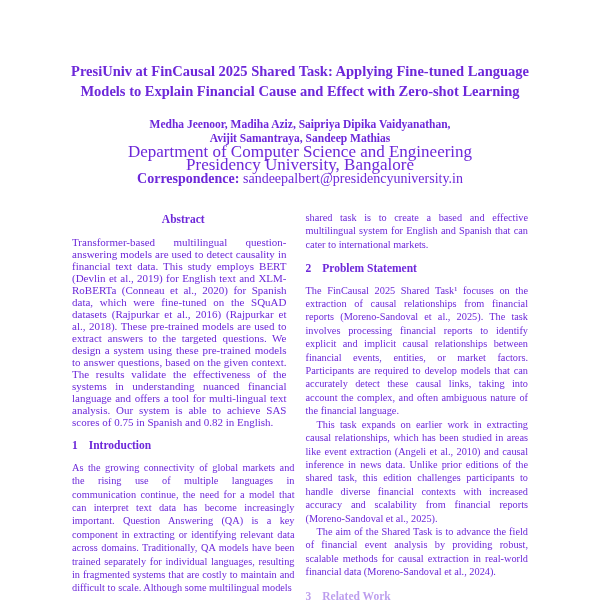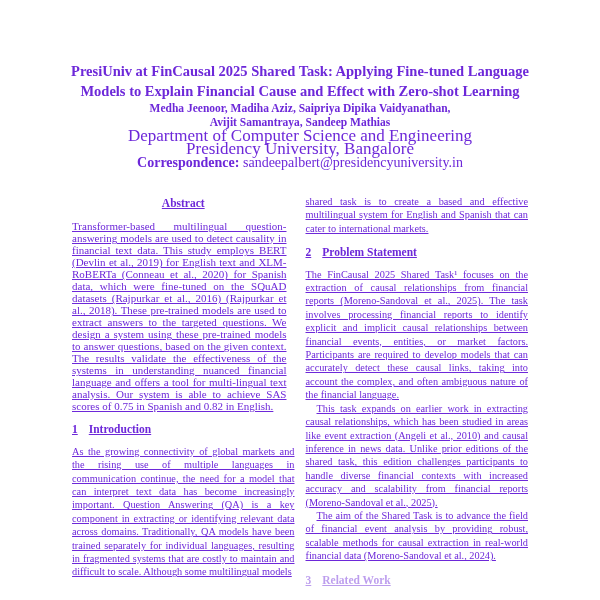--- a/index.html
+++ b/index.html
@@ -22,21 +22,21 @@
     padding-top: 62px;
   }
   .title {
     font-size: 14.5px;
     font-weight: bold;
     line-height: 19.5px;
     width: 490px;
     margin: 0 auto;
   }
   .authors {
-    margin-top: 0;
+    margin-top: 16px;
     font-size: 11.5px;
     font-weight: bold;
     line-height: 14px;
   }
   .affiliation {
     font-size: 17px;
     line-height: 13px;
   }
   .correspondence {
     font-size: 14px;
@@ -47,21 +47,20 @@
     gap: 11px;
     padding: 0 72px;
     margin-top: 24px;
     align-items: flex-start;
   }
   .col {
     width: 225px;
     text-align: justify;
     font-size: 10.3px;
     line-height: 13.4px;
-    text-decoration: underline;
   }
   .abstract-heading {
     text-align: center;
     font-weight: bold;
     font-size: 11.5px;
     margin: 2px 0 10px 0;
   }
   .abstract-text {
     font-size: 11px;
     line-height: 12px;

